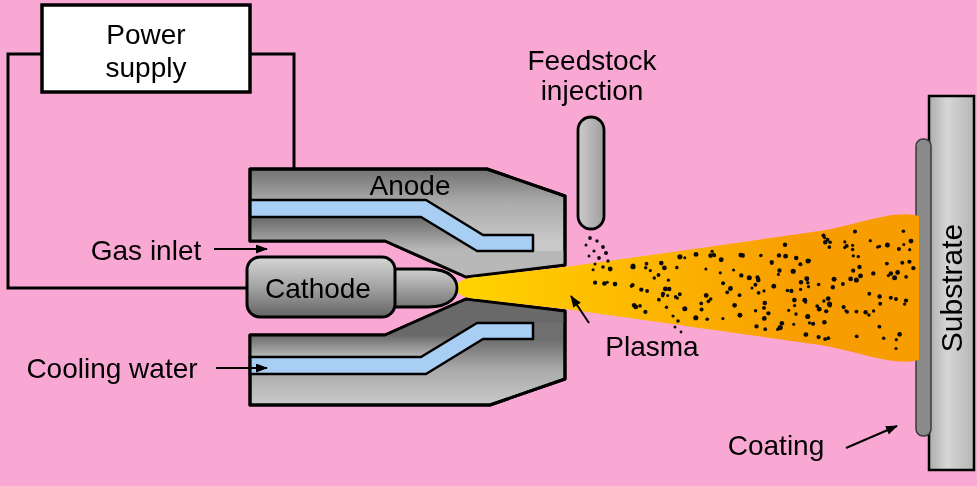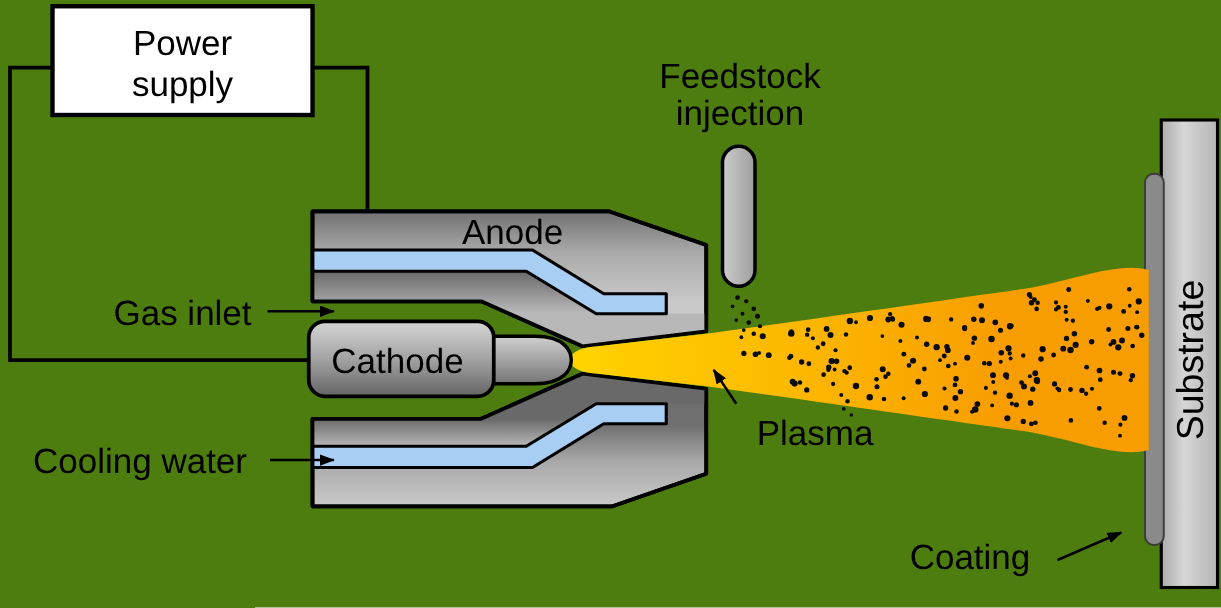--- a/index.html
+++ b/index.html
@@ -1,16 +1,16 @@
 <!DOCTYPE html>
 <html><head>
 <meta charset="utf-8">
 <style>
   html,body{margin:0;padding:0;background:#ffffff;}
-  .canvas{position:relative;width:977px;height:486px;background:#4d7c0f;overflow:hidden;
+  .canvas{position:relative;width:977px;height:486px;background:#f9a8d4;overflow:hidden;
           font-family:"Liberation Sans",sans-serif;}
   svg{position:absolute;left:0;top:0;}
   .lbl{font-family:"Liberation Sans",sans-serif;font-size:28px;fill:#000000;}
   .lbl-big{font-family:"Liberation Sans",sans-serif;font-size:30px;fill:#000000;}
   .wire{fill:none;stroke:#000000;stroke-width:3;}
   .outline3{stroke:#000000;stroke-width:3;stroke-linejoin:round;}
   .arrow{fill:none;stroke:#000000;stroke-width:2;}
 </style>
 </head>
 <body>

